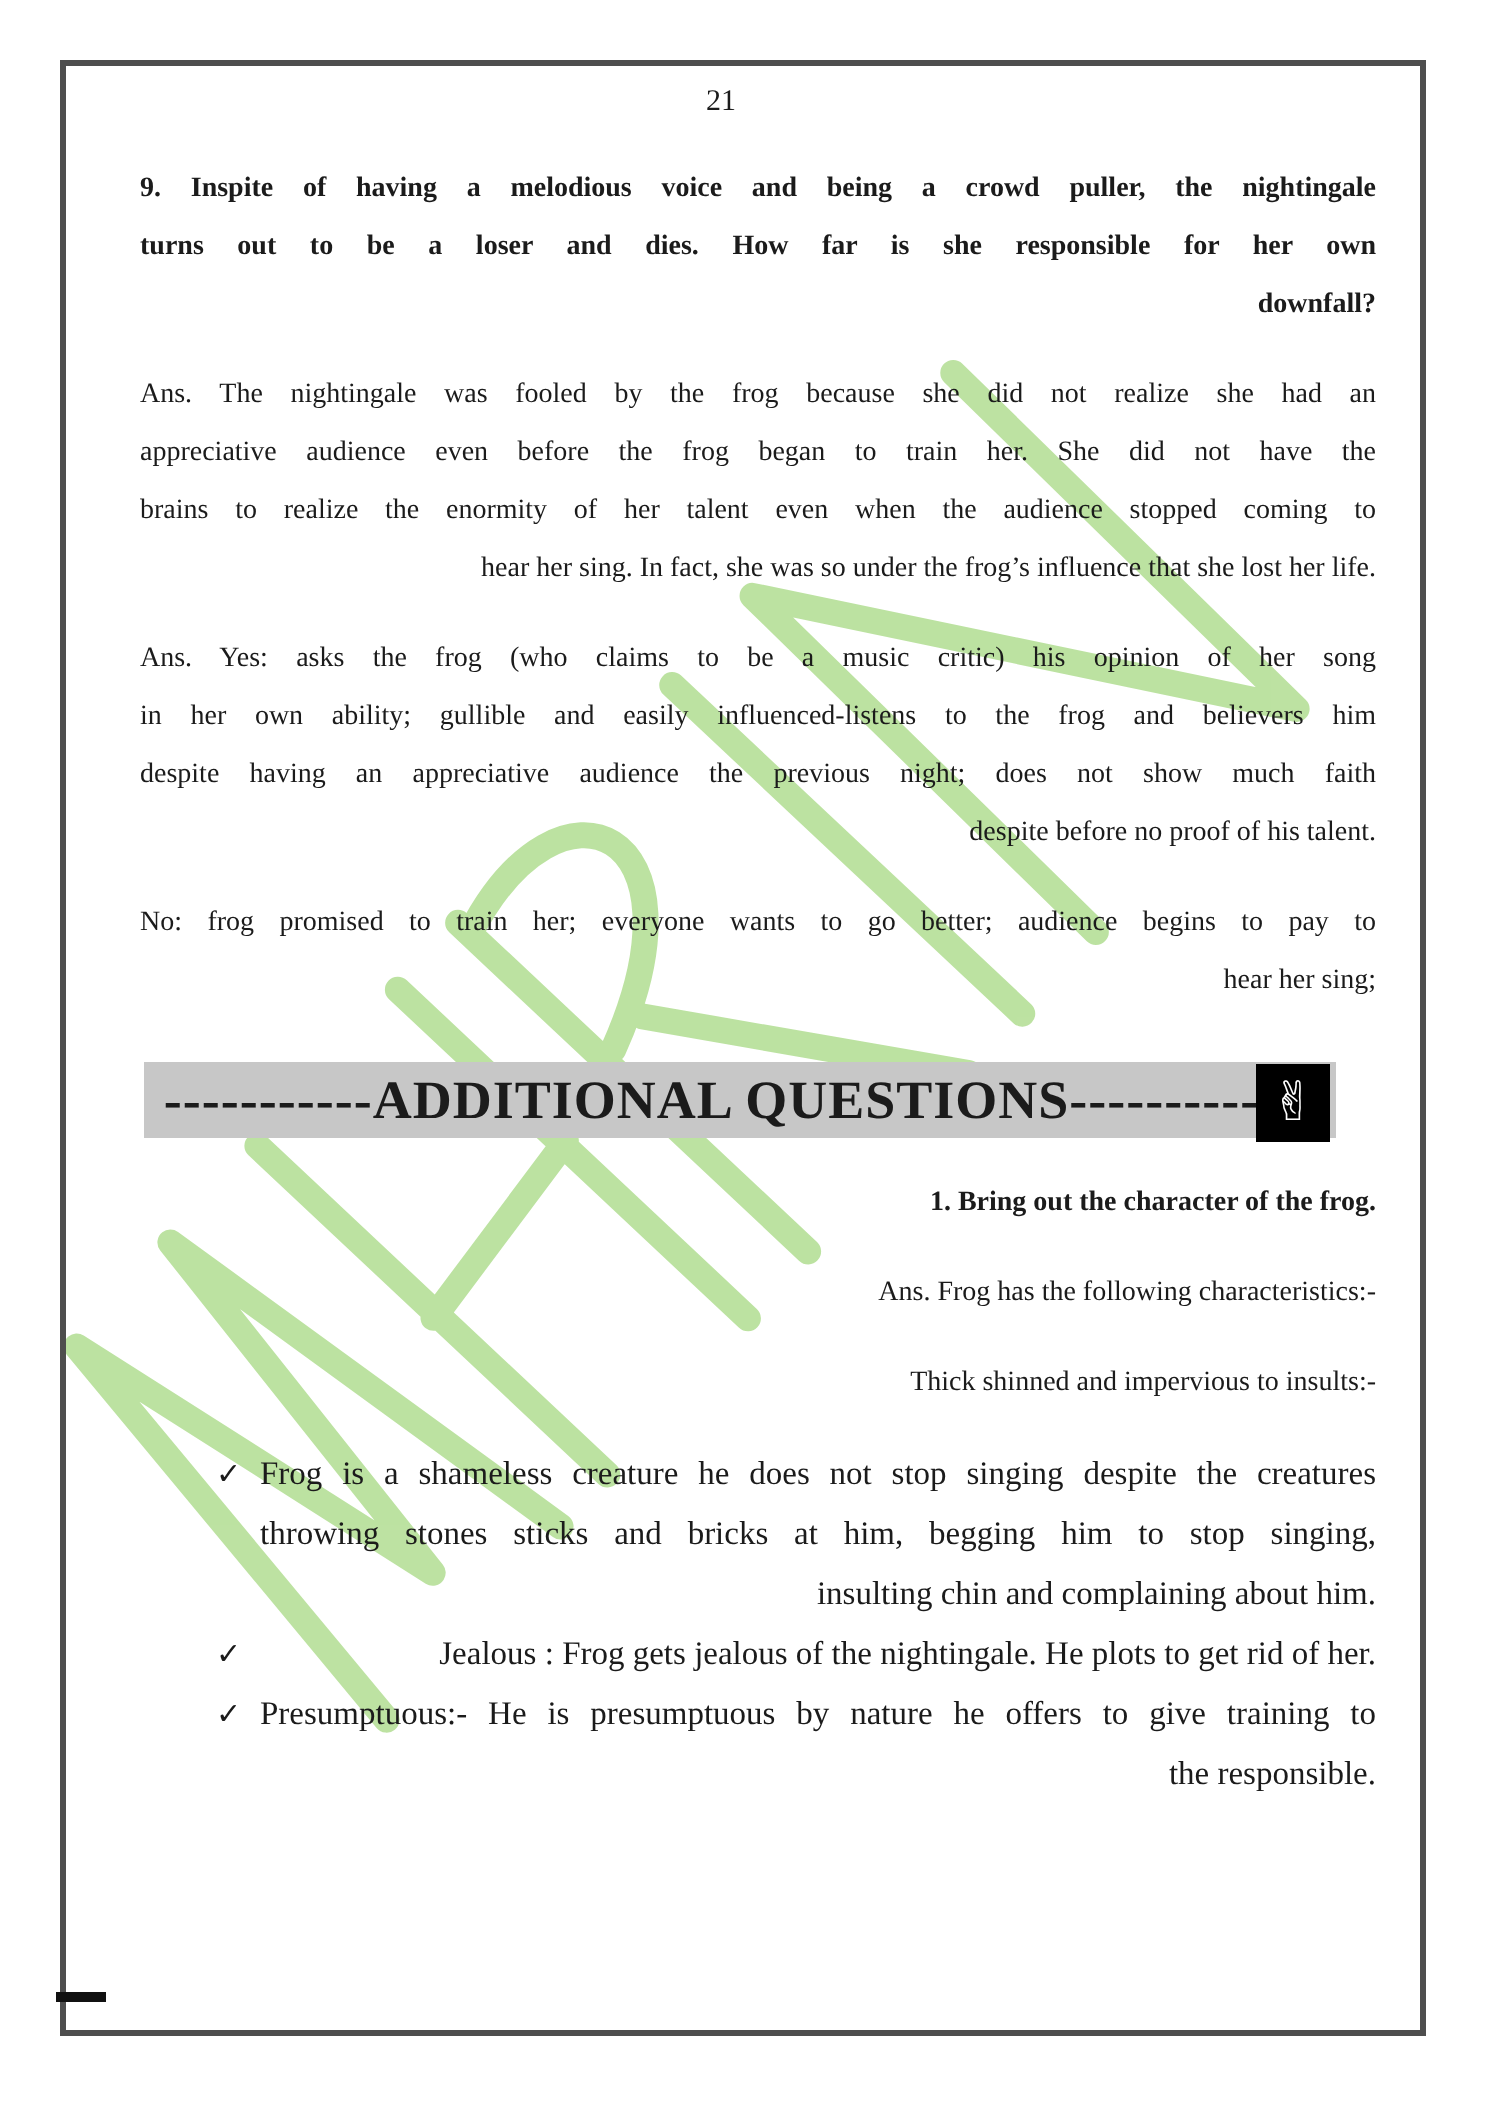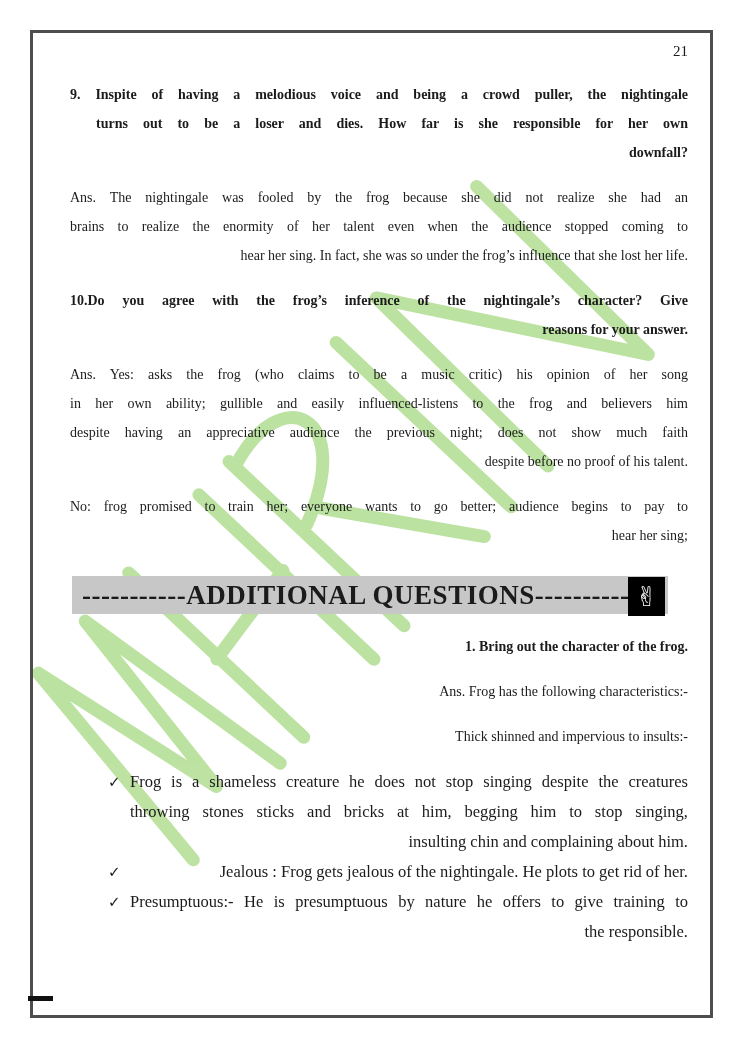--- a/index.html
+++ b/index.html
@@ -1,28 +1,28 @@
 <!DOCTYPE html>
 <html><head>
 <meta charset="utf-8">
 <style>
   html,body{margin:0;padding:0;background:#ffffff;}
   body{width:744px;height:1052px;position:relative;overflow:hidden;
        font-family:"Liberation Serif","DejaVu Serif",serif;color:#1b1b1b;}
   .sheet{position:absolute;left:30px;top:30px;width:683px;height:988px;
          border:3px solid #4e4e4e;box-sizing:border-box;background:transparent;z-index:1;}
   .watermark-svg{position:absolute;left:0;top:0;z-index:0;}
-  .pageno{margin:10px 22px 0 0;text-align:right;font-size:15px;height:18px;}
+  .pageno{margin:10px 22px 0 0;text-align:center;font-size:15px;height:18px;}
   .content{margin-left:37px;width:618px;position:relative;}
   .para{margin:0 0 16px 0;font-size:14px;line-height:29px;}
   .q{font-weight:bold;}
   .b{font-weight:normal;}
   .jl{text-align:justify;text-align-last:justify;}
   .ll{text-align:right;}
-  .ind{margin-left:26px;}
+  .ind{}
   .q9{margin-top:19px;}
   .band{position:relative;margin:26px 0 18px 2px;width:596px;height:38px;
         background:#c7c7c7;overflow:visible;}
   .band-text{position:absolute;left:0;top:0;width:100%;height:38px;line-height:38px;
              text-align:center;font-weight:bold;font-size:27px;white-space:nowrap;
              overflow:hidden;letter-spacing:.5px;}
   .vicon{position:absolute;right:3px;top:1px;width:37px;height:39px;background:#000;
          color:#fff;text-align:center;line-height:39px;font-size:27px;
          font-family:"DejaVu Sans",sans-serif;z-index:2;}
   .bullets{margin:0;font-size:16.5px;line-height:30px;}
@@ -51,28 +51,25 @@
   <div class="content">
 
     <div class="para q q9">
       <div class="jl"><span>9.</span> <span>Inspite of having a melodious voice and being a crowd puller, the nightingale</span></div>
       <div class="jl ind">turns out to be a loser and dies. How far is she responsible for her own</div>
       <div class="ll ind">downfall?</div>
     </div>
 
     <div class="para">
       <div class="jl"><span class="b">Ans.</span> <span>The nightingale was fooled by the frog because she did not realize she had an</span></div>
+      <div class="jl">appreciative audience even before the frog began to train her. She did not have the</div>
       <div class="jl">brains to realize the enormity of her talent even when the audience stopped coming to</div>
       <div class="ll">hear her sing. In fact, she was so under the frog’s influence that she lost her life.</div>
     </div>
 
-    <div class="para q">
-      <div class="jl"><span>10.</span><span>Do you agree with the frog’s inference of the nightingale’s character? Give</span></div>
-      <div class="ll ind">reasons for your answer.</div>
-    </div>
 
     <div class="para">
       <div class="jl"><span class="b">Ans. Yes:</span> <span>asks the frog (who claims to be a music critic) his opinion of her song</span></div>
       <div class="jl">in her own ability; gullible and easily influenced-listens to the frog and believers him</div>
       <div class="jl">despite having an appreciative audience the previous night; does not show much faith</div>
       <div class="ll">despite before no proof of his talent.</div>
     </div>
 
     <div class="para">
       <div class="jl"><span class="b">No:</span> <span>frog promised to train her; everyone wants to go better; audience begins to pay to</span></div>

